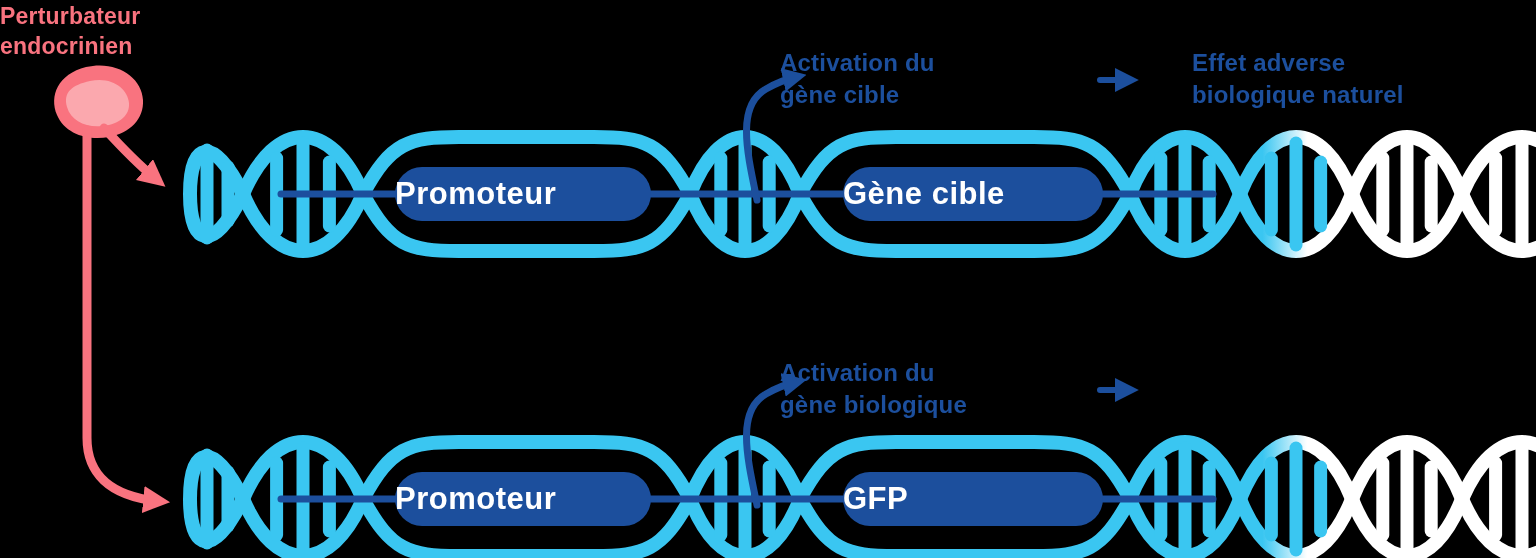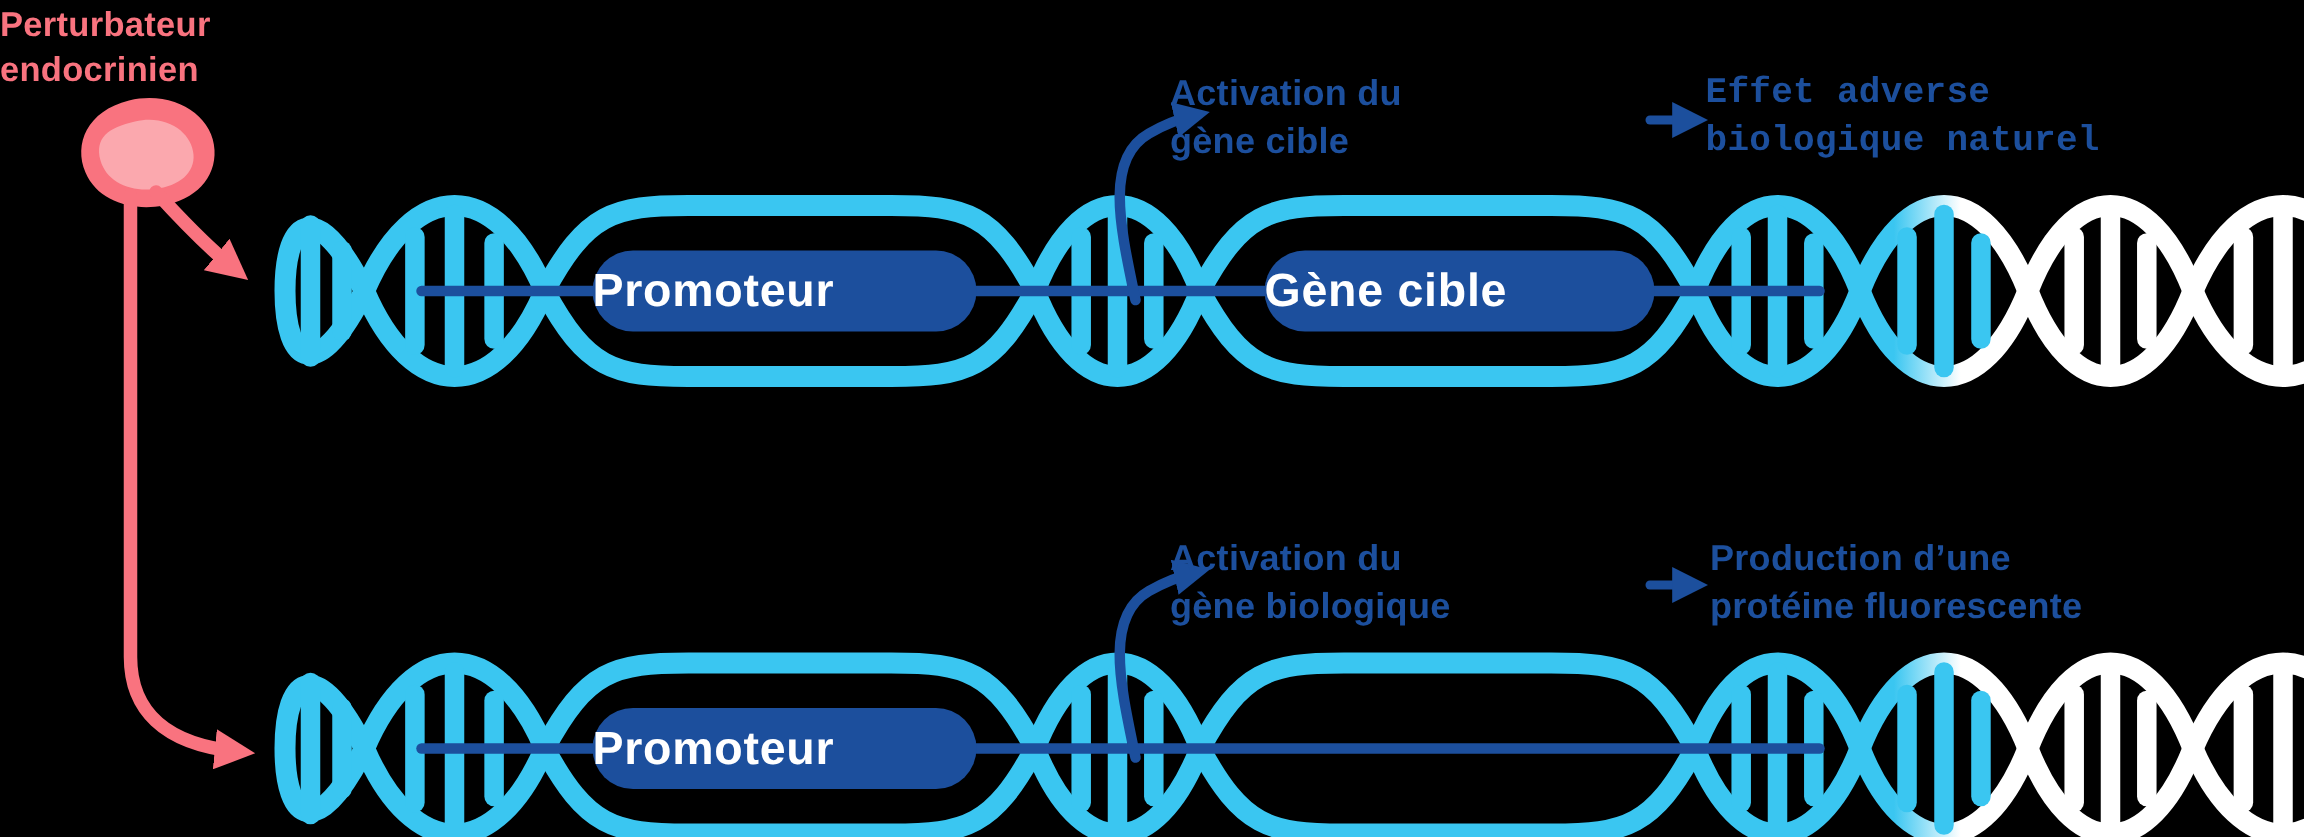--- a/index.html
+++ b/index.html
@@ -131,36 +131,35 @@
 
   <div class="lbl coral" style="left:0;top:1px;width:178px;">
     <span>Perturbateur</span>
     <span>endocrinien</span>
   </div>
 
   <div class="lbl" style="left:780px;top:47px;width:320px;">
     <span>Activation du</span>
     <span>gène cible</span>
   </div>
-  <div class="lbl" style="left:1137px;top:47px;width:320px;font-family:Liberation Mono, monospace;">
+  <div class="lbl" style="left:1192px;top:47px;width:320px;">
     <span>Effet adverse</span>
     <span>biologique naturel</span>
   </div>
   <div class="pill" style="left:395px;top:167px;width:256px;">
     <span>Promoteur</span>
   </div>
   <div class="pill" style="left:843px;top:167px;width:260px;">
     <span>Gène cible</span>
   </div>
 
   <div class="lbl" style="left:780px;top:357px;width:320px;">
     <span>Activation du</span>
     <span>gène biologique</span>
   </div>
-  <div class="lbl" style="left:1140px;top:357px;width:320px;">
-    <span>Production d’une</span>
-    <span>protéine fluorescente</span>
-  </div>
   <div class="pill" style="left:395px;top:472px;width:256px;">
     <span>Promoteur</span>
+  </div>
+  <div class="pill" style="left:843px;top:472px;width:260px;">
+    <span>GFP</span>
   </div>
 
 </div>
 
 </body></html>

